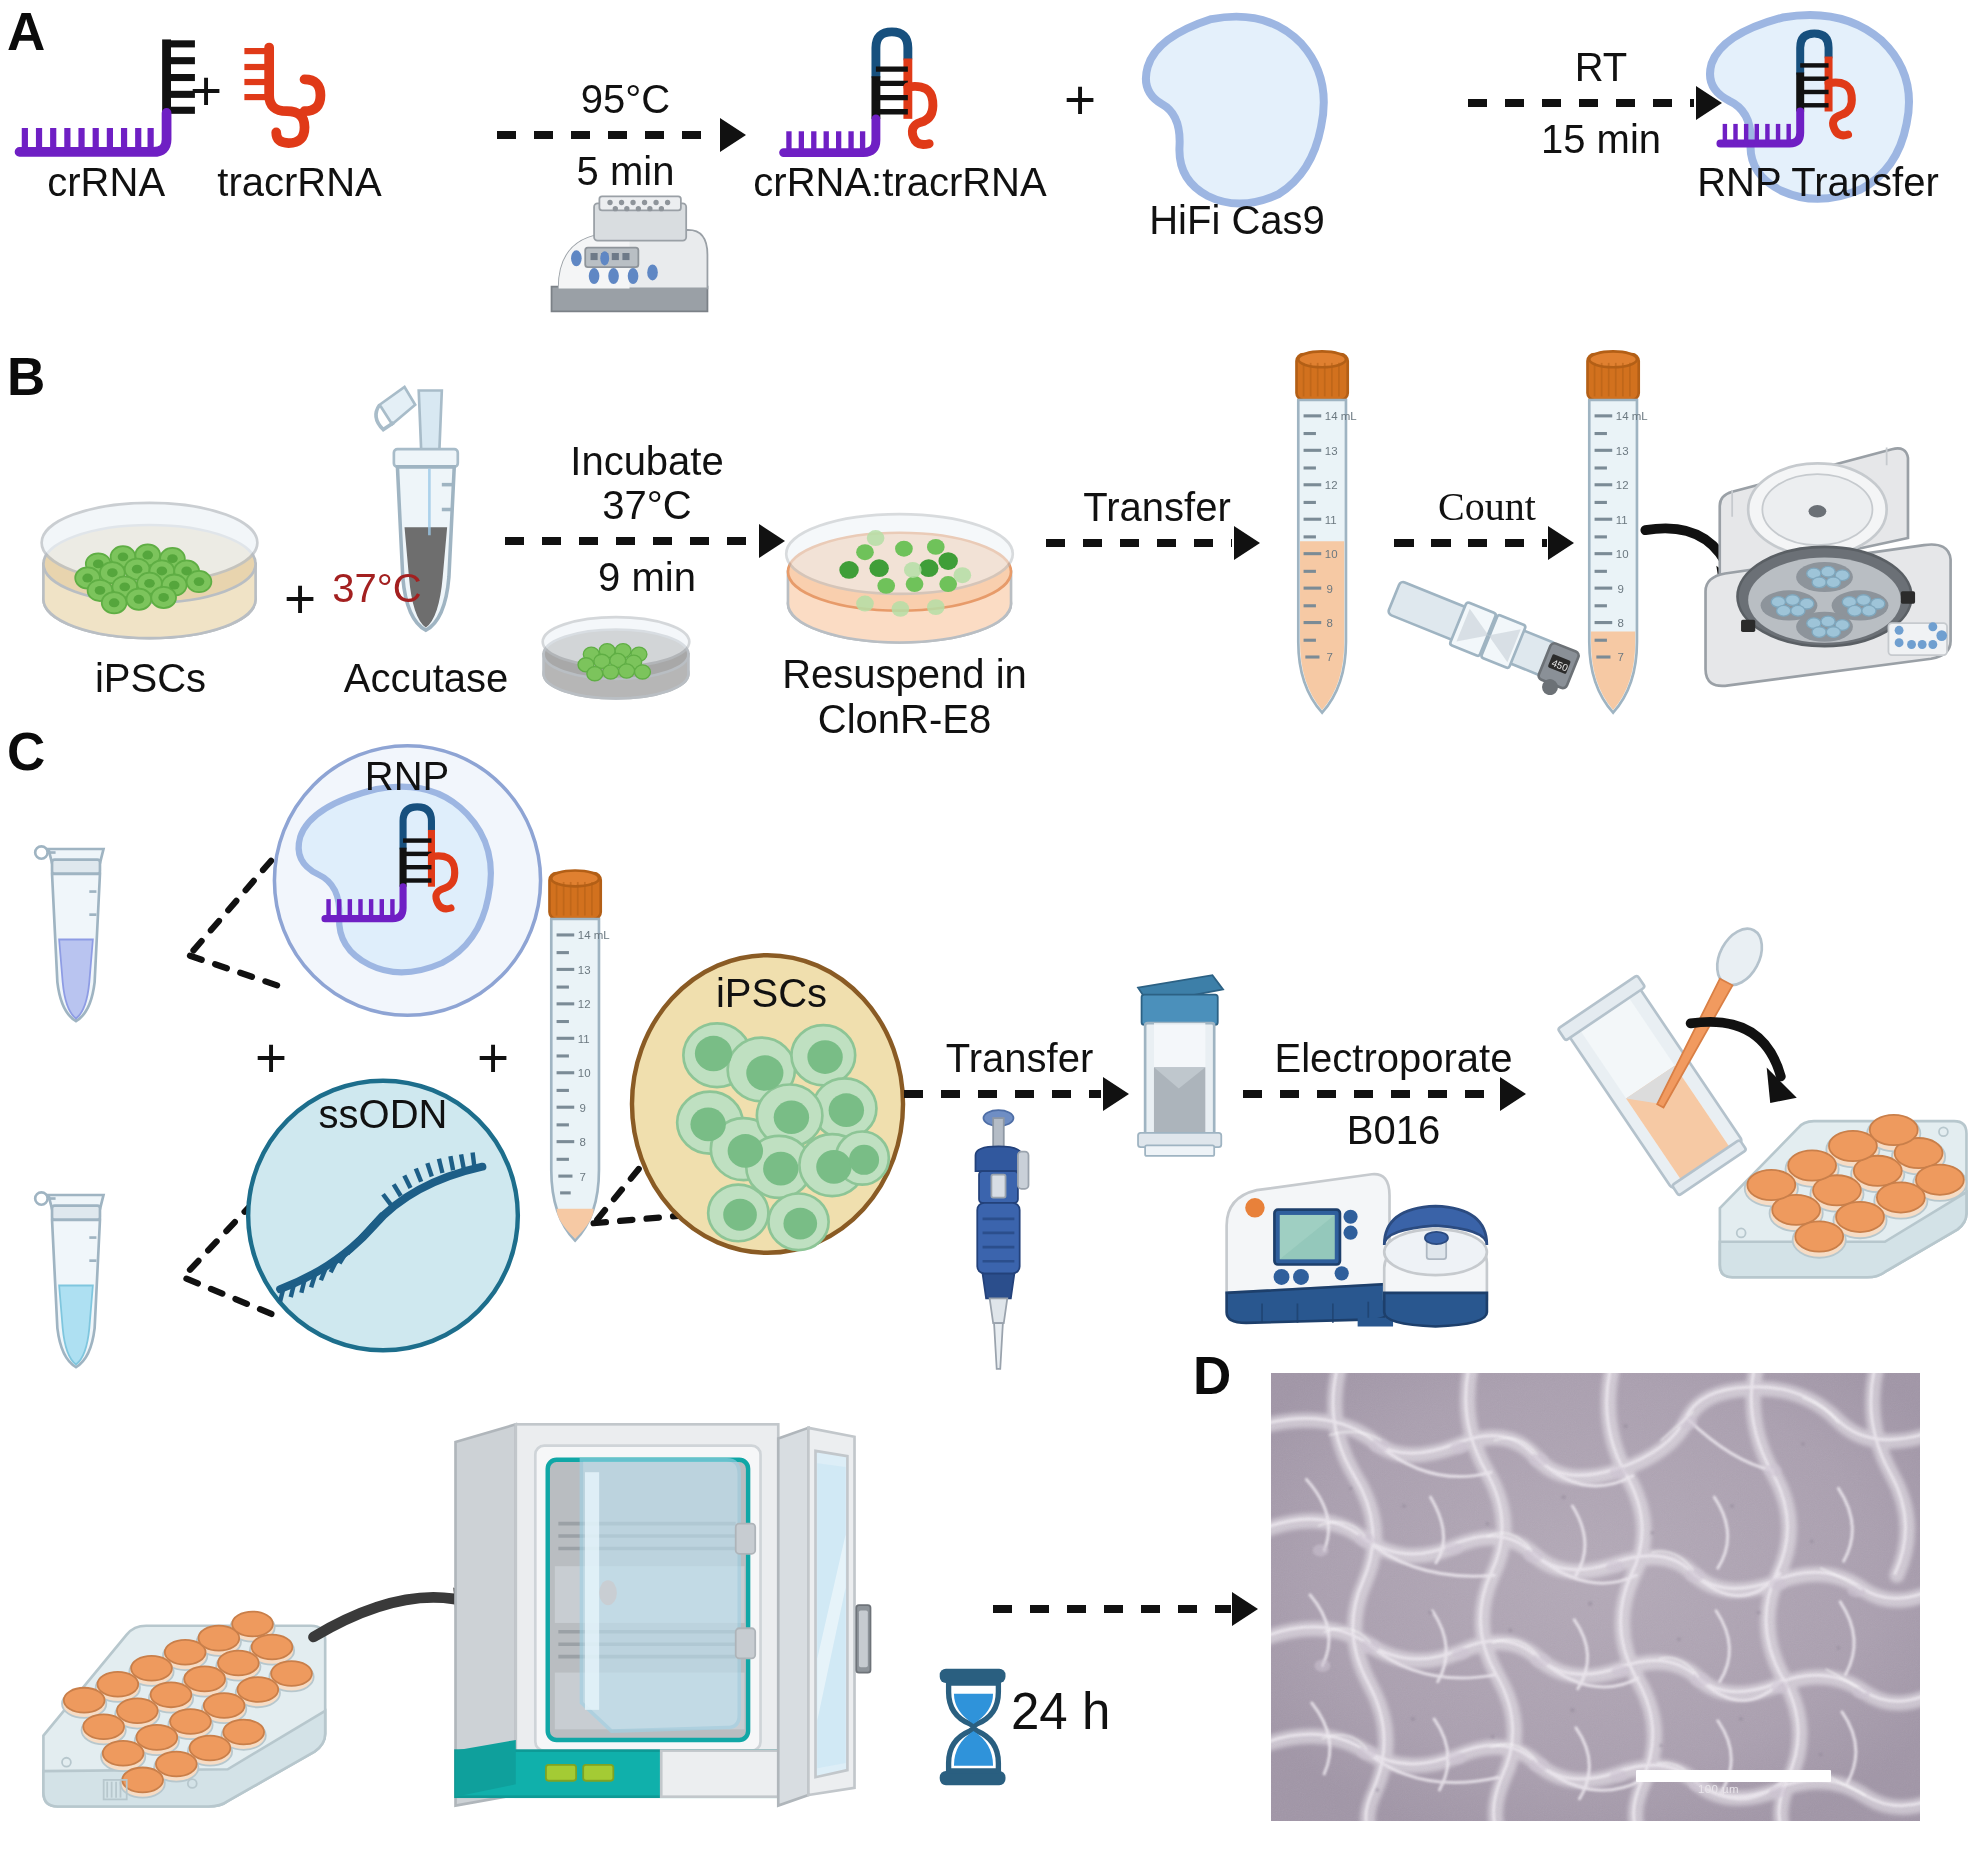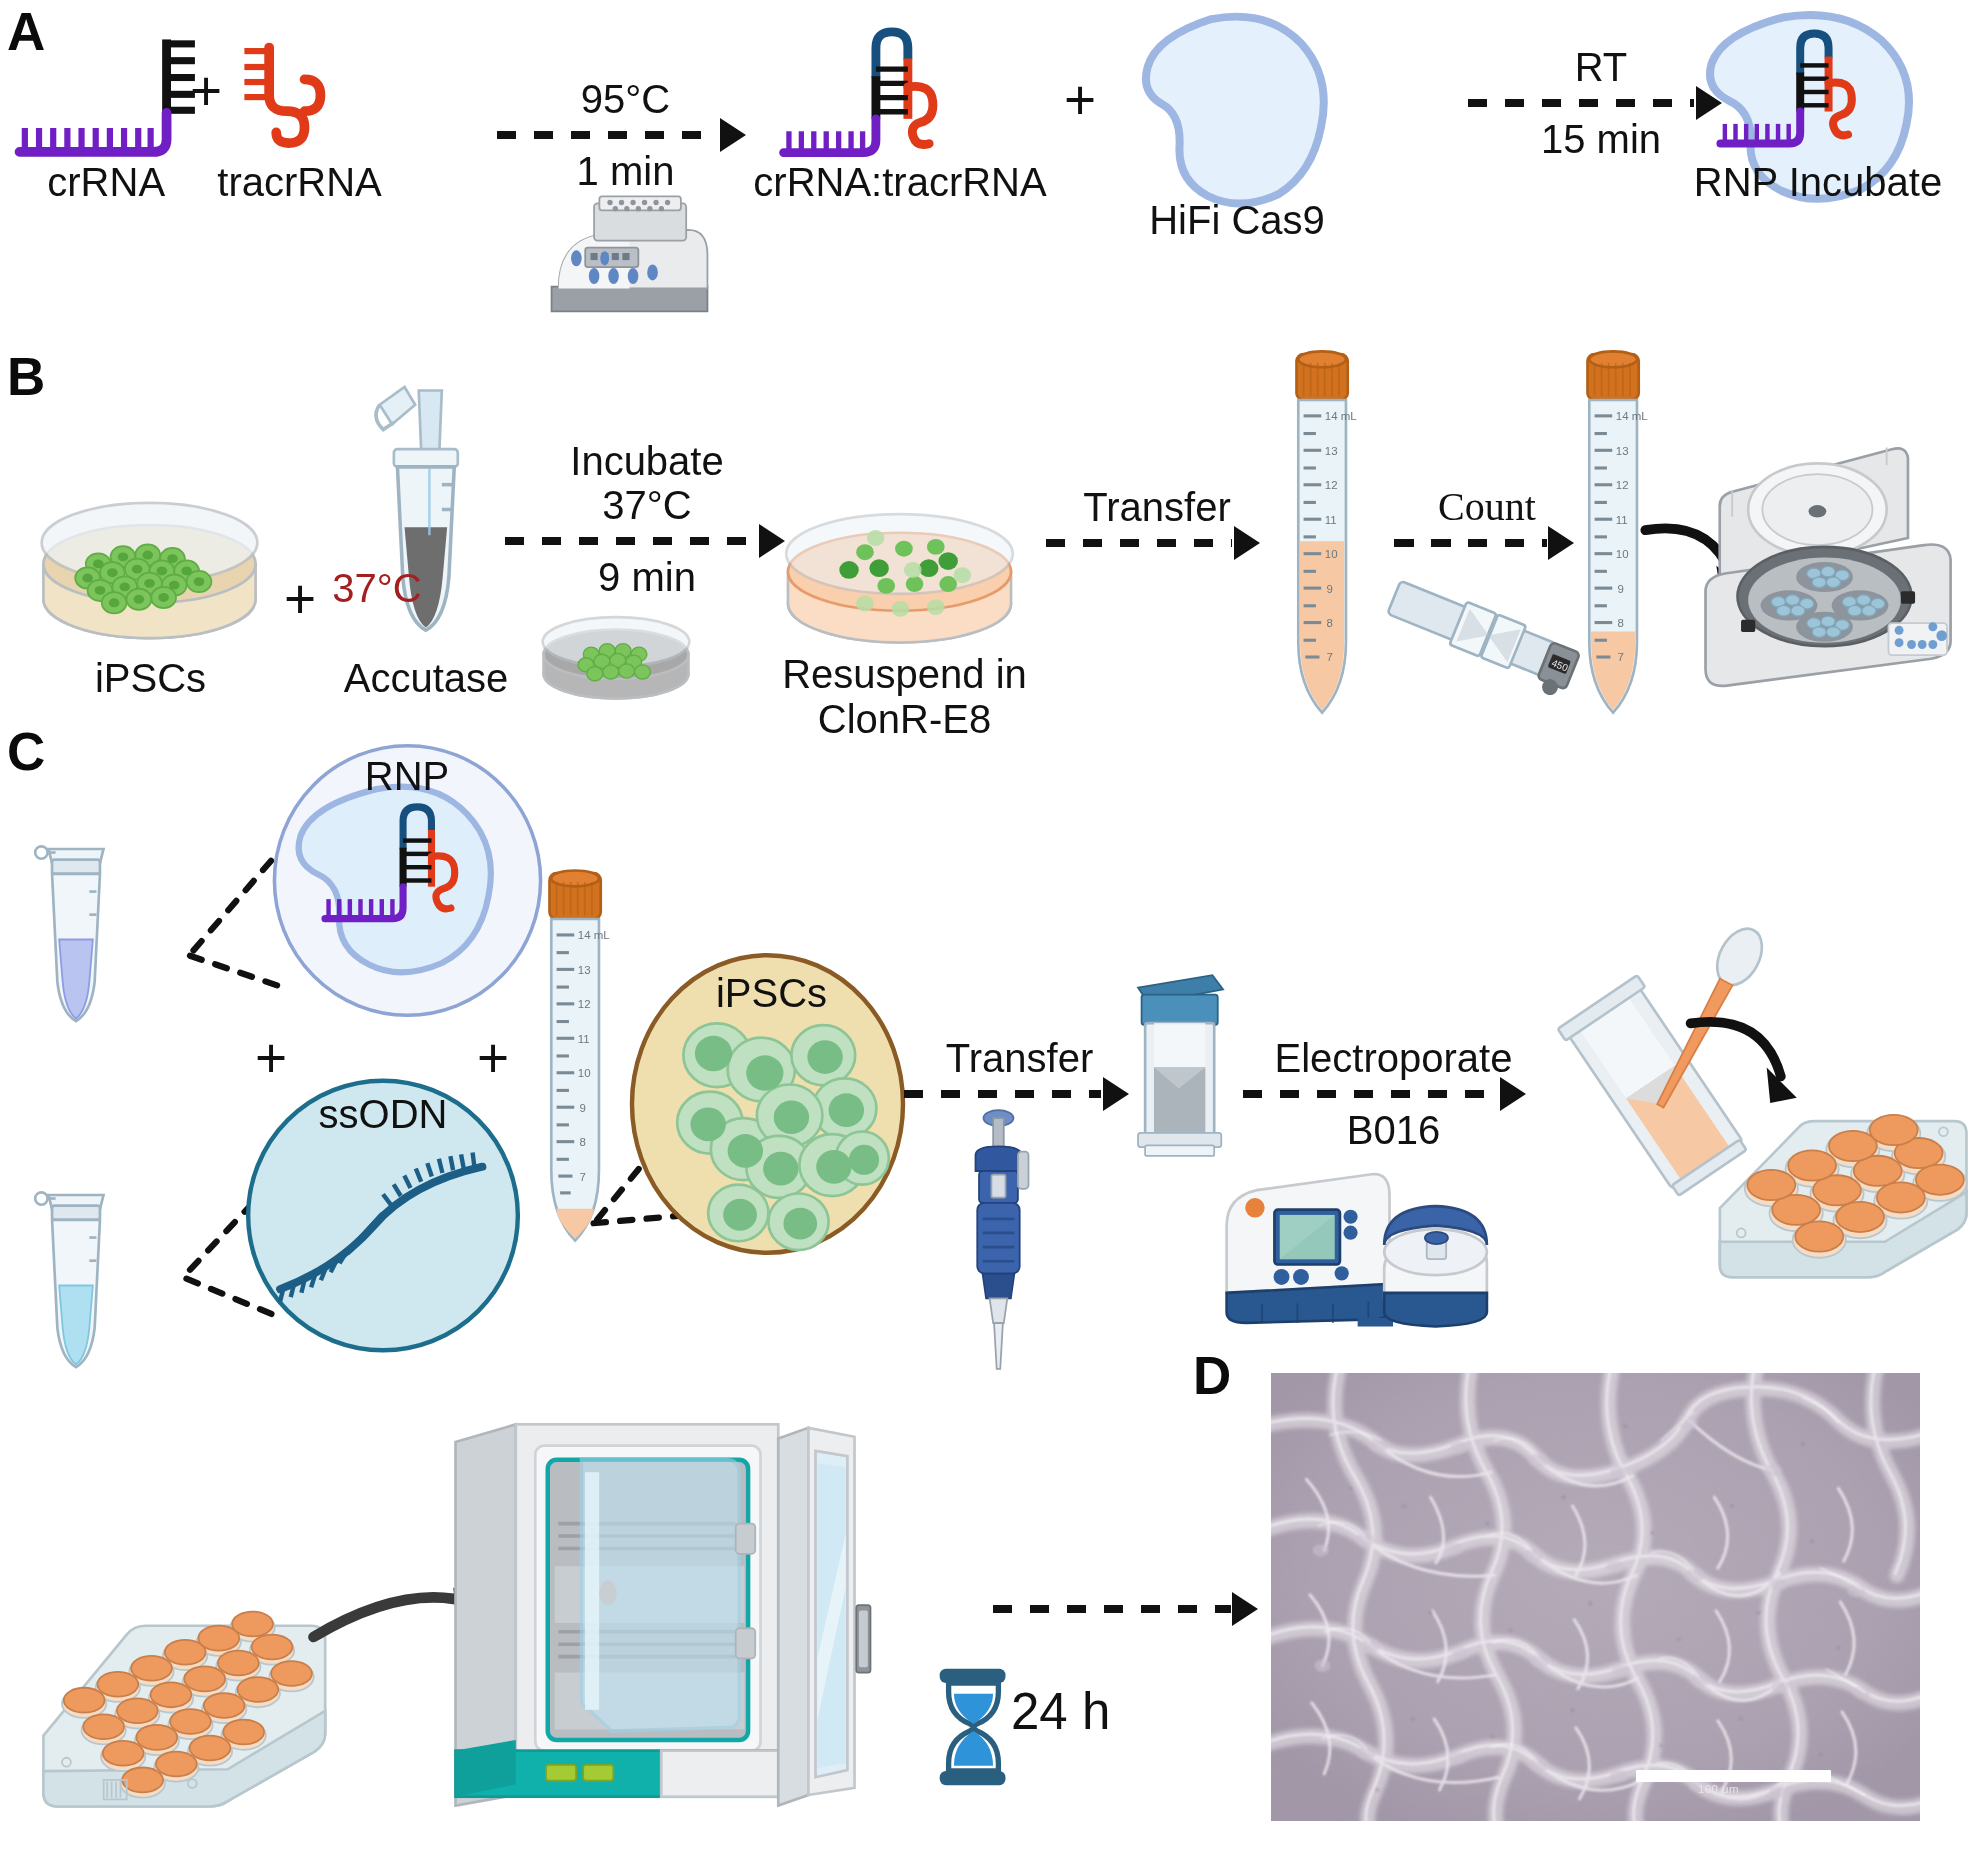--- a/index.html
+++ b/index.html
@@ -69,21 +69,21 @@
         <line x1="42" y1="60" x2="14" y2="60"></line>
     </g>
   </svg>
 </div>
 <div class="lbl" style="left:211px;top:160px;width:177px;">tracrRNA</div>
 
 <div class="arrowwrap" style="left:497px;top:124px;width:257px;height:21px;">
   <div class="atxt atop">95°C</div>
   <div class="dline" style="width:222px;"></div>
   <div class="dhead" style="left:223px;"></div>
-  <div class="atxt abot">1 min</div>
+  <div class="atxt abot">5 min</div>
 </div>
 
 <div class="fig" style="left:532px;top:191px;">
   <svg width="195" height="124" viewBox="0 0 220 140">
     <path d="M22 136 L22 108 L198 108 L198 136 Z" fill="#9aa0a6" stroke="#7b8187" stroke-width="2"></path>
     <path d="M30 110 Q30 52 86 48 L176 44 Q198 44 198 72 L198 110 Z" fill="#e9ebed" stroke="#9aa0a6" stroke-width="2"></path>
     <path d="M30 110 Q30 52 86 48 L110 47 L110 110 Z" fill="#f4f5f6"></path>
     <rect x="70" y="14" width="104" height="42" rx="4" fill="#d9dde0" stroke="#9aa0a6" stroke-width="2"></rect>
     <rect x="76" y="6" width="92" height="16" rx="3" fill="#eceef0" stroke="#9aa0a6" stroke-width="2"></rect>
     <g fill="#8e949a">
@@ -179,21 +179,21 @@
       <line x1="45" y1="148" x2="45" y2="126"></line>
         <line x1="57" y1="148" x2="57" y2="126"></line>
       <line x1="69" y1="148" x2="69" y2="126"></line>
         <line x1="81" y1="148" x2="81" y2="126"></line>
       <line x1="93" y1="148" x2="93" y2="126"></line>
         <line x1="105" y1="148" x2="105" y2="126"></line>
       <line x1="117" y1="148" x2="117" y2="126"></line>
     </g>
   </svg>
 </div>
-<div class="lbl" style="left:1685px;top:160px;width:266px;">RNP Incubate</div>
+<div class="lbl" style="left:1685px;top:160px;width:266px;">RNP Transfer</div>
 
 <div class="panel-letter" style="left:7px;top:350px;">B</div>
 
 <div class="fig" style="left:34px;top:479px;">
   <svg width="231" height="168" viewBox="0 0 260 190">
     <ellipse cx="130" cy="136" rx="120" ry="44" fill="#f0e3c6" stroke="#b9bec3" stroke-width="3"></ellipse>
     <path d="M10 96 L10 136 A120 44 0 0 0 250 136 L250 96 Z" fill="#f0e3c6" stroke="#b9bec3" stroke-width="3"></path>
     <ellipse cx="130" cy="96" rx="120" ry="44" fill="#e8d4ae" stroke="#b9bec3" stroke-width="3"></ellipse>
     <ellipse cx="130" cy="72" rx="122" ry="45" fill="#eef3f7" opacity=".75" stroke="#b9bec3" stroke-width="3"></ellipse>
     <g>

